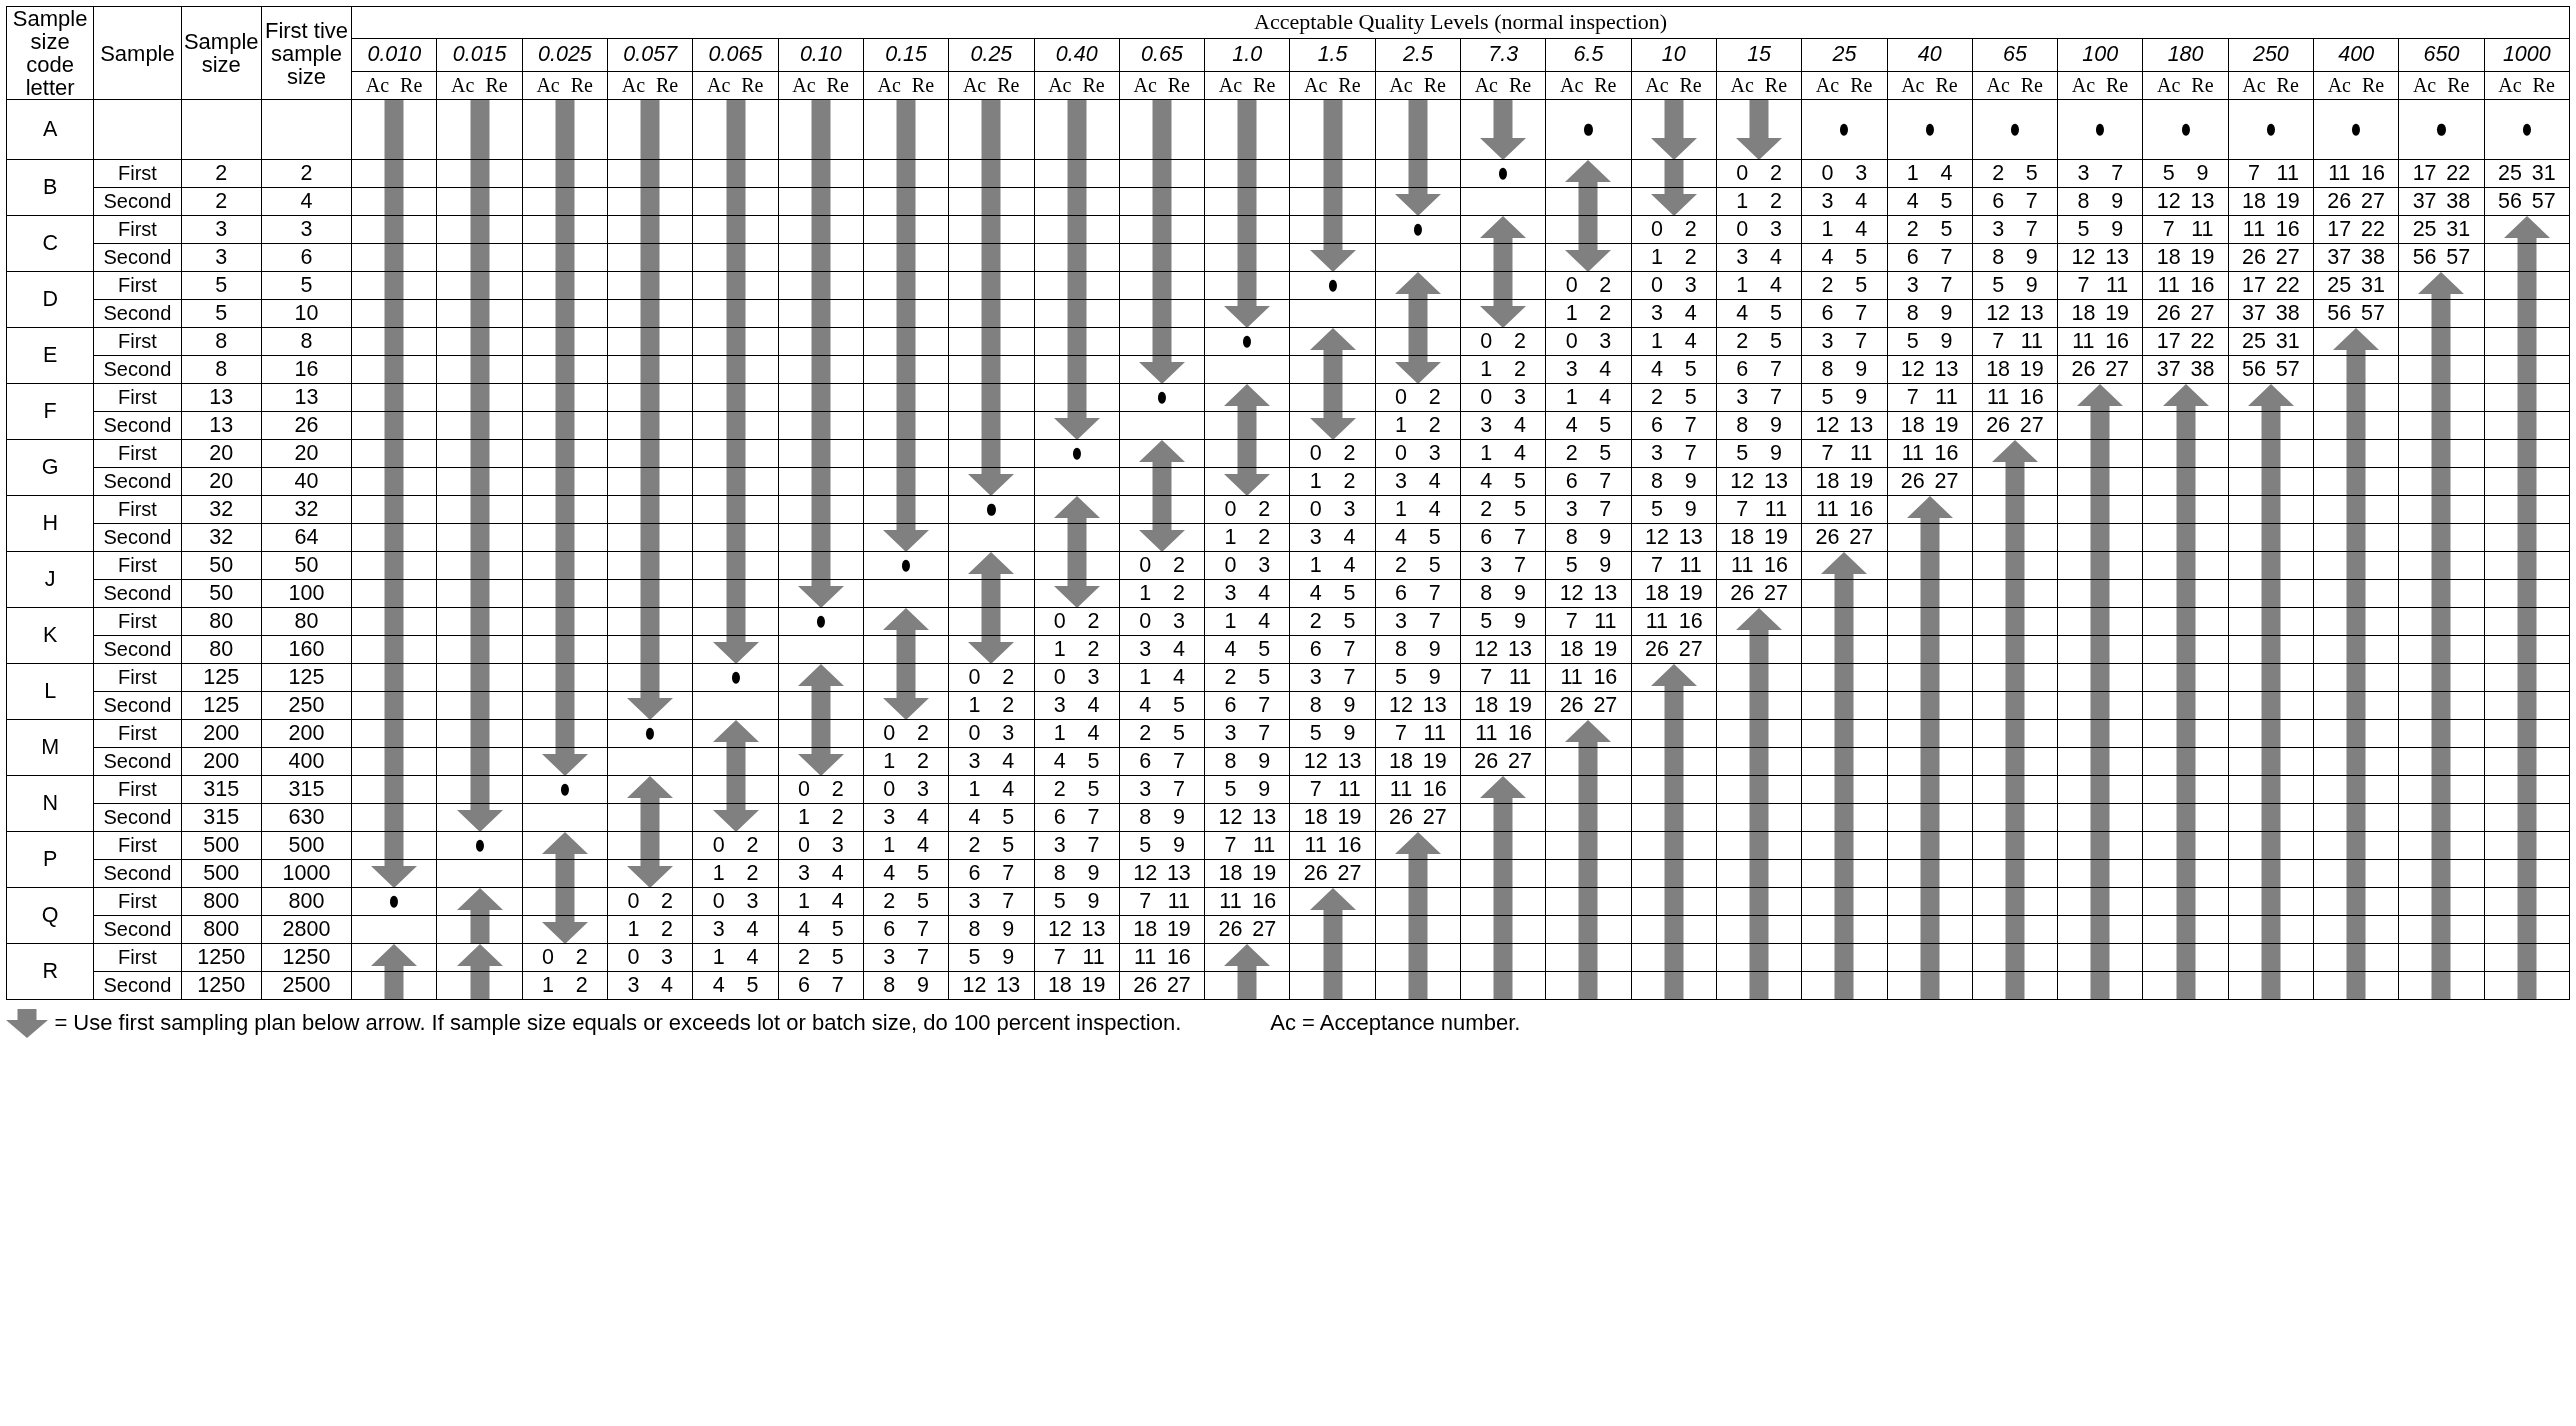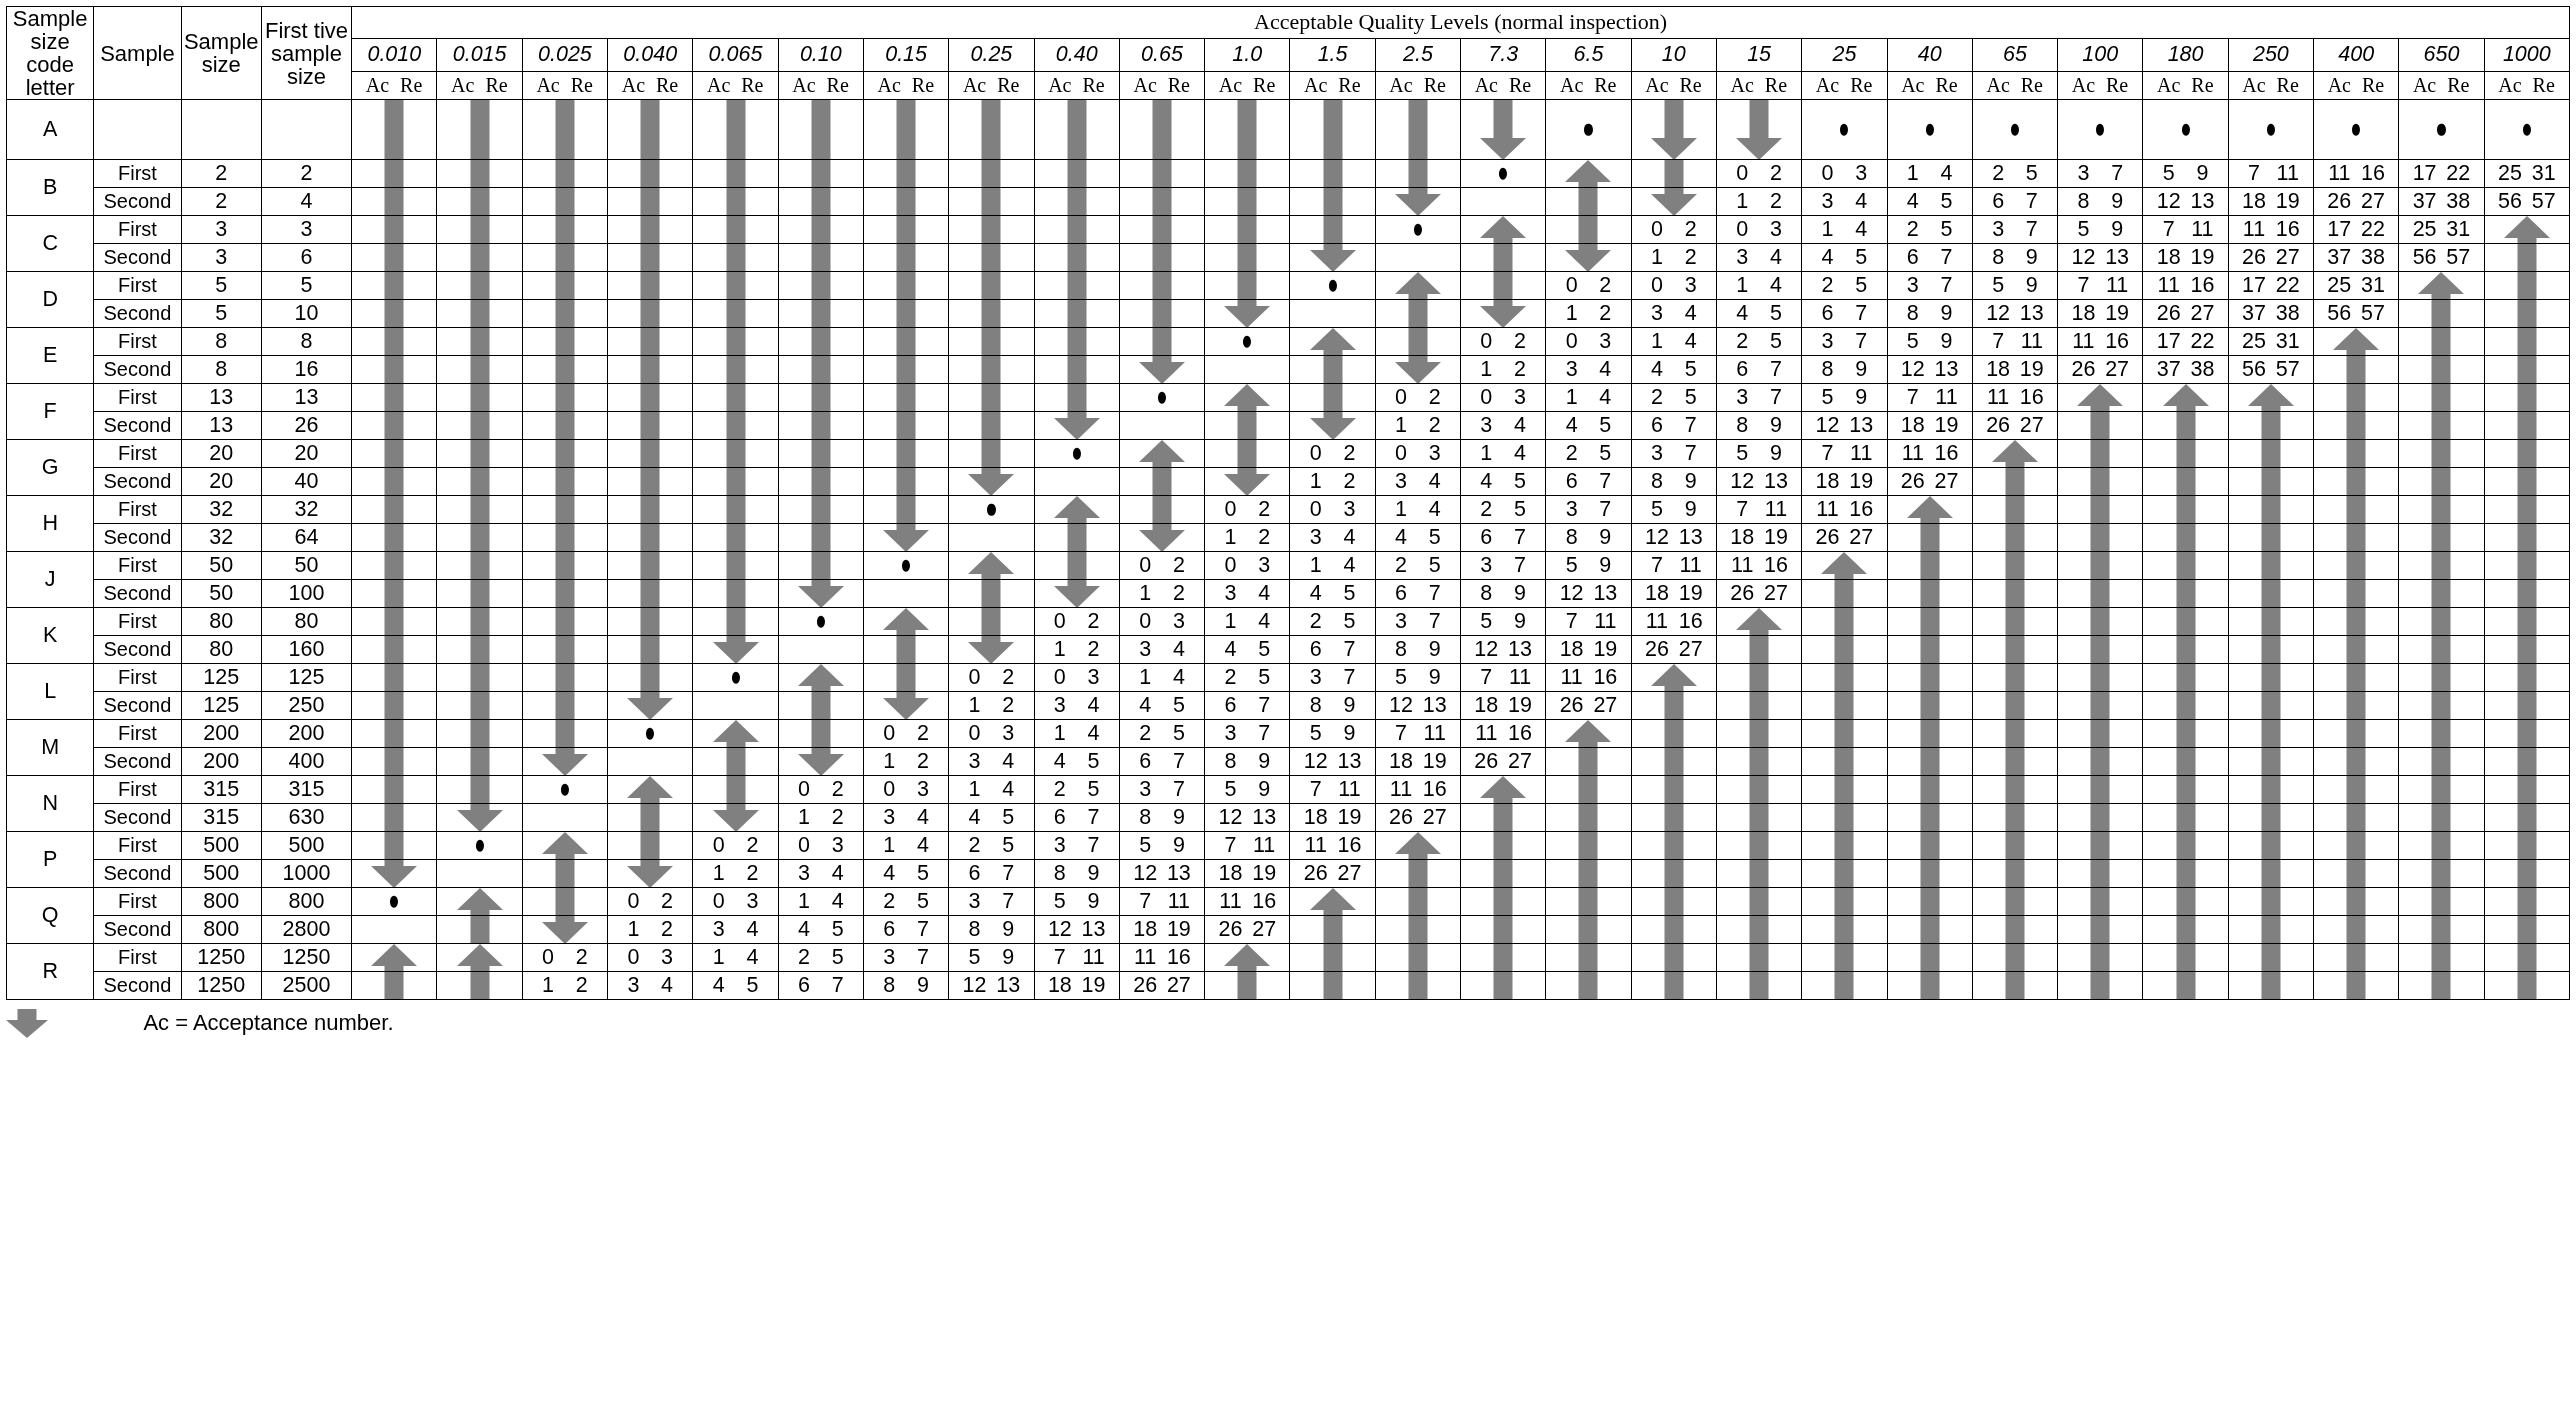--- a/index.html
+++ b/index.html
@@ -87,21 +87,21 @@
         <th rowspan="3" class="hdr-stub"><span>Sample size code letter</span></th>
         <th rowspan="3" class="hdr-stub"><span>Sample</span></th>
         <th rowspan="3" class="hdr-stub"><span>Sample size</span></th>
         <th rowspan="3" class="hdr-stub"><span>First tive sample size</span></th>
         <th id="aqlTitleCell" class="hdr-aql-title" colspan="26"><span>Acceptable Quality Levels (normal inspection)</span></th>
       </tr>
       <tr id="aqlNumRow">
           <th class="hdr-aql-num">0.010</th>
           <th class="hdr-aql-num">0.015</th>
           <th class="hdr-aql-num">0.025</th>
-          <th class="hdr-aql-num">0.040</th>
+          <th class="hdr-aql-num">0.057</th>
           <th class="hdr-aql-num">0.065</th>
           <th class="hdr-aql-num">0.10</th>
           <th class="hdr-aql-num">0.15</th>
           <th class="hdr-aql-num">0.25</th>
           <th class="hdr-aql-num">0.40</th>
           <th class="hdr-aql-num">0.65</th>
           <th class="hdr-aql-num">1.0</th>
           <th class="hdr-aql-num">1.5</th>
           <th class="hdr-aql-num">2.5</th>
           <th class="hdr-aql-num">7.3</th>
@@ -4770,17 +4770,18 @@
           </td>
         </tr>
       </tbody>
   </table>
 
   <div class="footer">
     <span class="fa">
         <span class="s"></span>
         <span class="h"></span>
       </span>
+    <span>=  Use first sampling plan below arrow.   If sample size equals or exceeds lot or batch size, do 100 percent inspection.</span>
     <span class="gap"></span>
     <span>Ac  =  Acceptance number.</span>
   </div>
 </div>
 
 
 </body></html>

